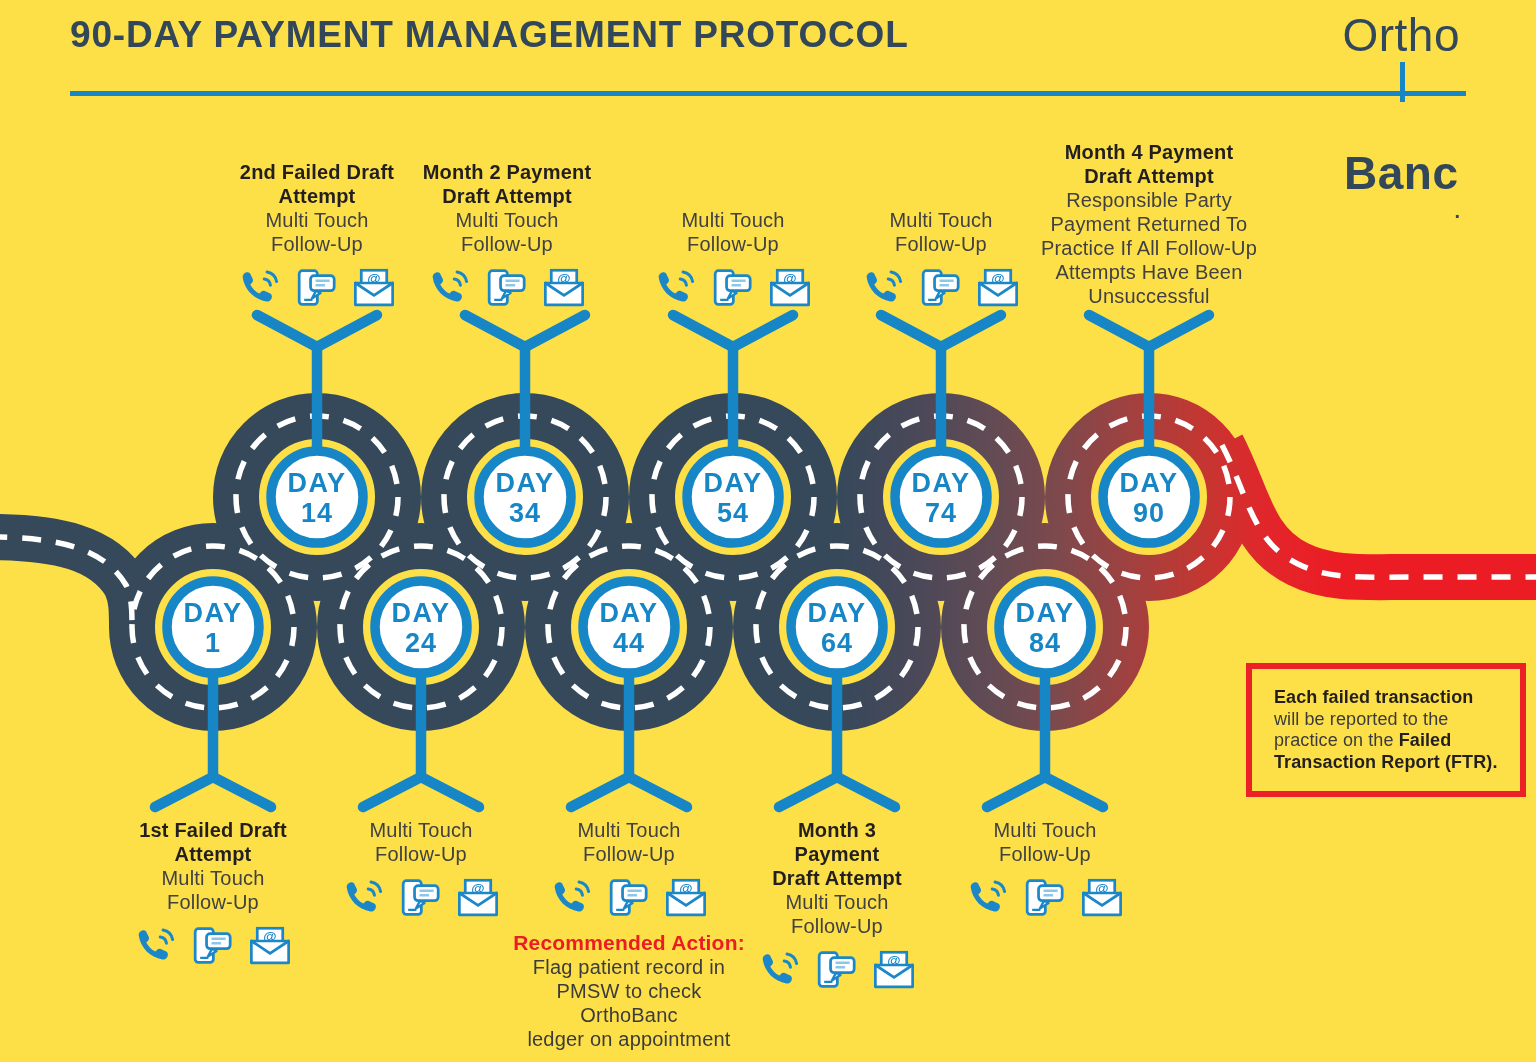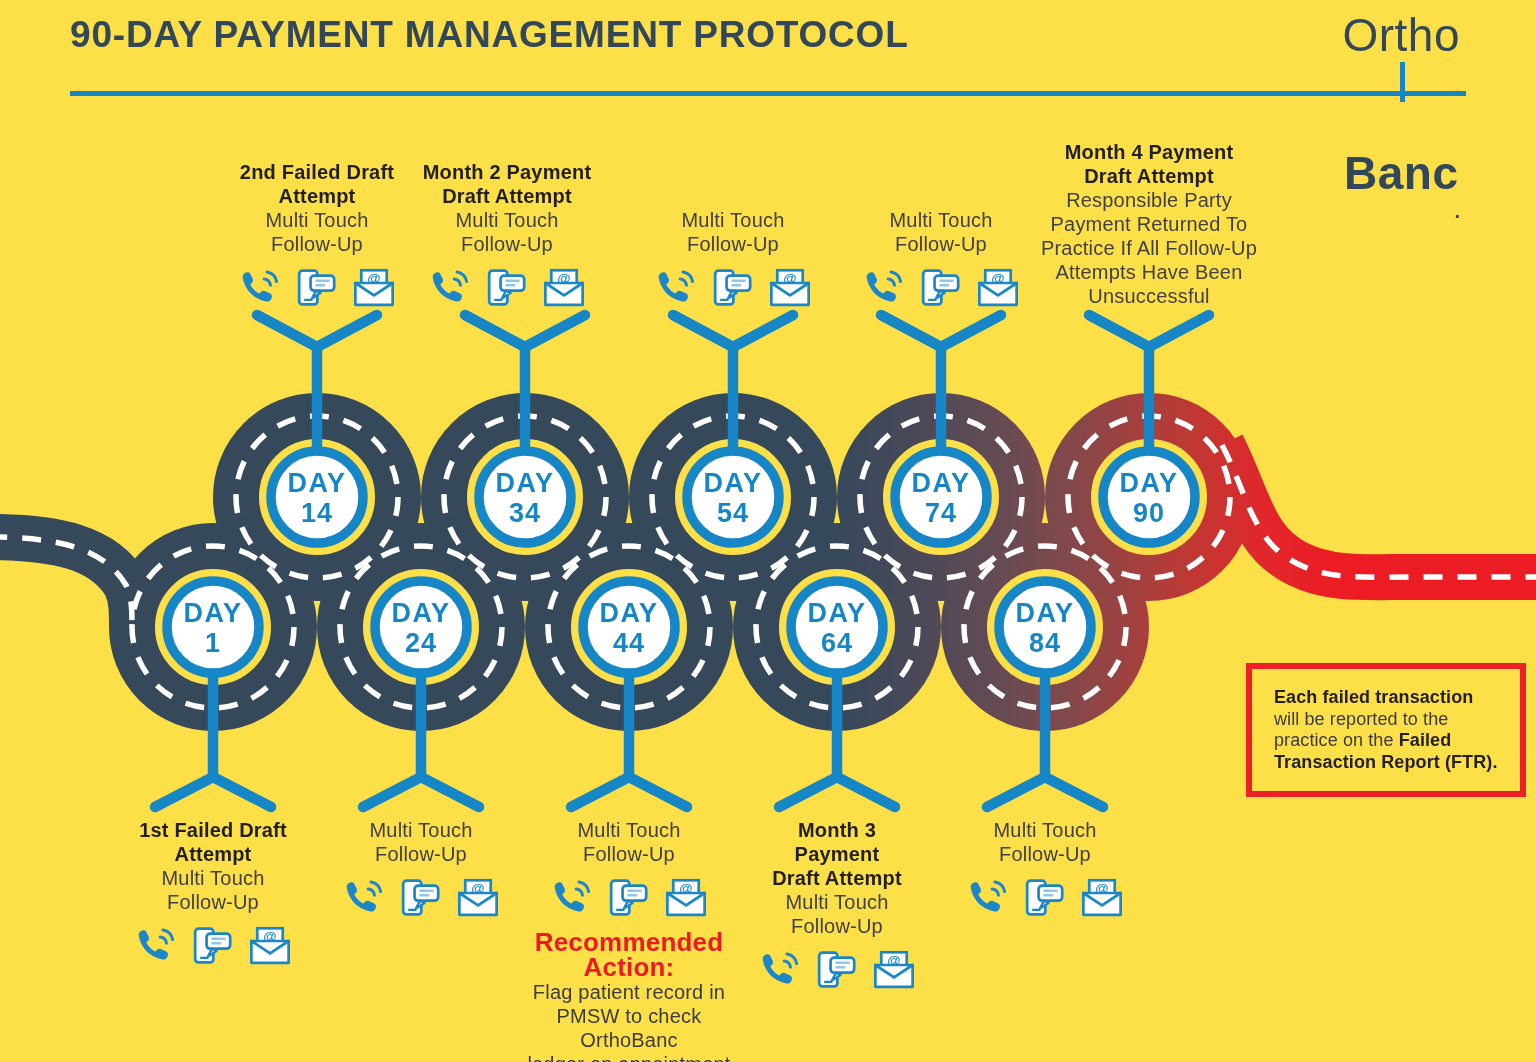--- a/index.html
+++ b/index.html
@@ -20,21 +20,21 @@
   .col{position:absolute;width:270px;display:flex;flex-direction:column;align-items:center;
        text-align:center;font-size:20px;line-height:24px;letter-spacing:.2px;}
   .col.top{top:116px;height:192px;justify-content:flex-end;}
   .col.bottom{top:818px;justify-content:flex-end;}
   .ln{width:100%;}
   .ln.b{font-weight:700;color:#231F20;}
   .ln.r{color:#414042;}
   .icons{display:flex;gap:13px;justify-content:center;align-items:center;margin-top:12px;}
   .icons svg{display:block;}
   .action{margin-top:12px;}
-  .action .ah{font-weight:700;color:#EC1C24;font-size:26px;line-height:25px;}
+  .action .ah{font-weight:700;color:#EC1C24;font-size:21px;line-height:25px;}
   .action .ln{color:#3B3B3D;}
   
   .info-box{position:absolute;left:1202px;top:663px;width:280px;box-sizing:border-box;
             border:6px solid #EC2027;padding:18px 20px 18px 22px;color:#3B3B3D;
             font-size:18px;line-height:21.5px;letter-spacing:.1px;margin-left:44px;}
   .info-box p{margin:0 0 16px 0;}
   .info-box p:last-child{margin-bottom:0;}
   .info-box .b{font-weight:700;color:#231F20;}
 </style>
 </head>

